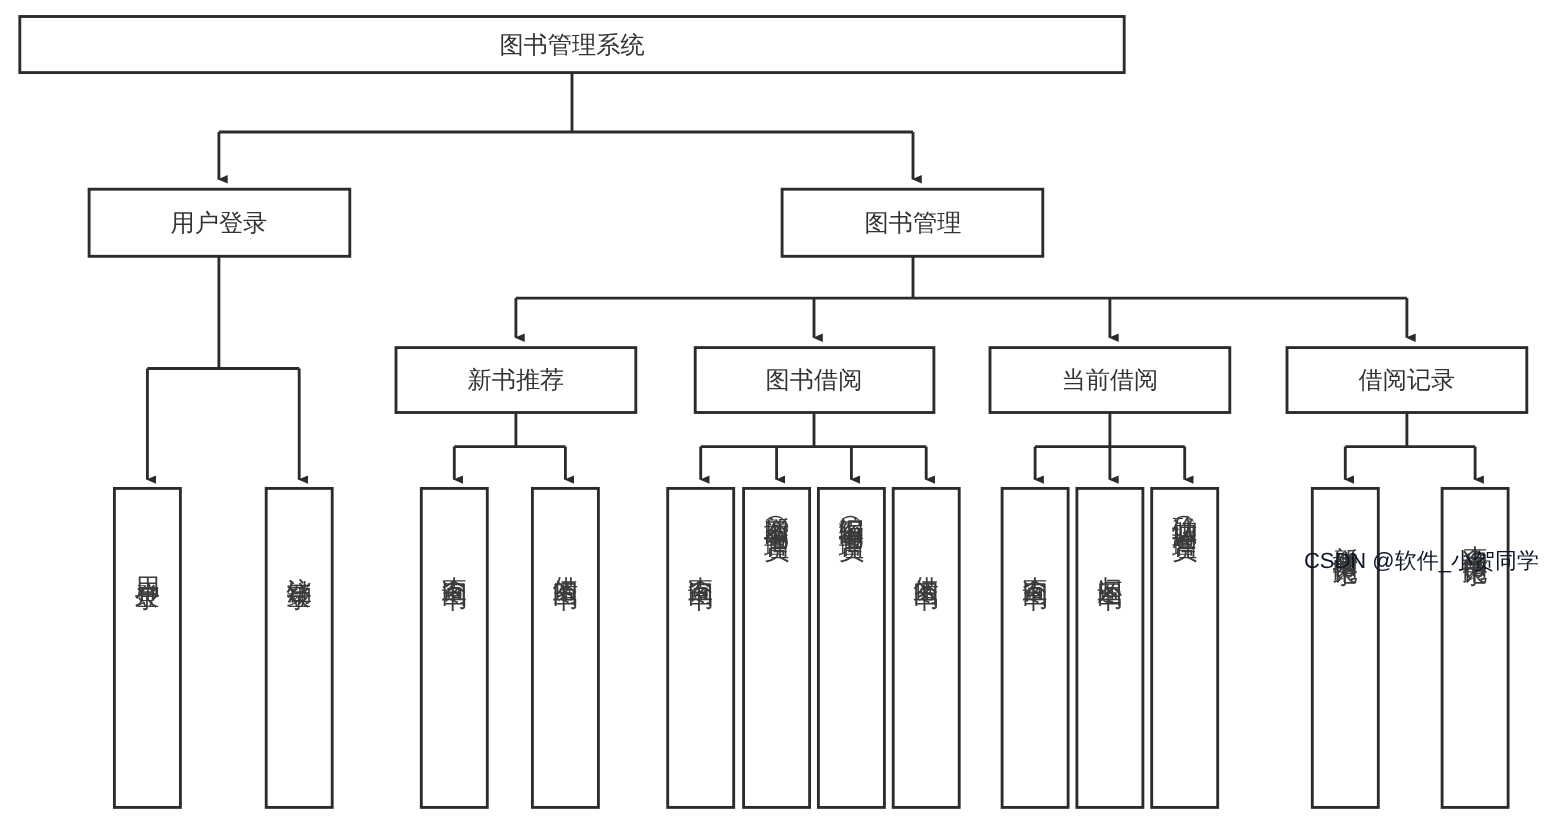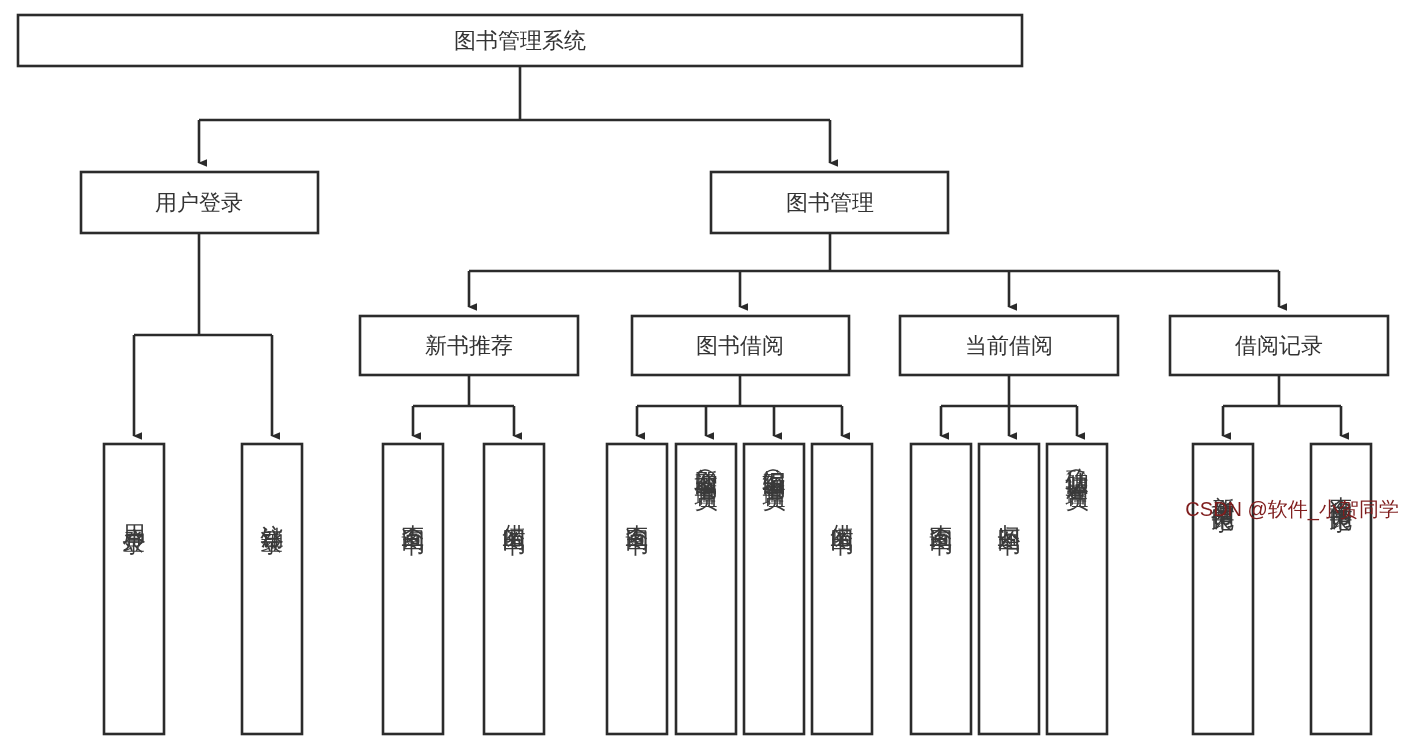--- a/index.html
+++ b/index.html
@@ -62,21 +62,21 @@
     color: #3a3a3a;
     letter-spacing: 3px;
     white-space: nowrap;
   }
   .watermark {
     position: absolute;
     right: 6px;
     bottom: 4px;
     font-family: "Liberation Sans", "DejaVu Sans", sans-serif;
     font-size: 20px;
-    color: #7f1d1d;
+    color: #0f172a;
     white-space: nowrap;
     user-select: none;
   }
 </style>
 </head>
 <body>
 
 <div id="diagram-root">
 
   <svg class="diagram-canvas" viewBox="0 0 1405 747">

